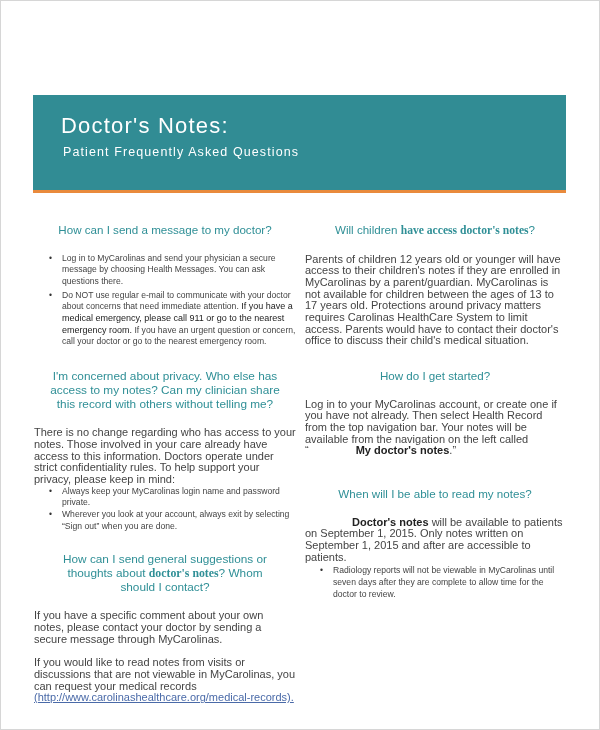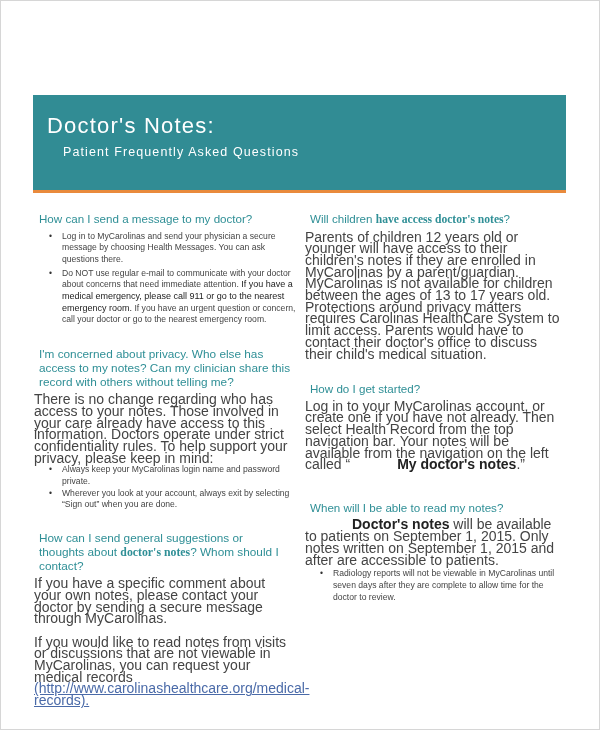--- a/index.html
+++ b/index.html
@@ -9,36 +9,36 @@
   }
   .page-frame {
     position:absolute; left:0; top:0; width:598px; height:728px;
     border:1px solid #d6d6d6; box-sizing:content-box;
   }
   .banner {
     position:absolute; left:33px; top:95px; width:533px; height:95px;
     background:#318c94; border-bottom:3px solid #e98a3c;
   }
   .banner-title {
-    position:absolute; left:14px; top:18px; color:#ffffff;
+    position:absolute; left:28px; top:18px; color:#ffffff;
     font-size:22px; letter-spacing:1.2px; font-weight:normal;
   }
   .banner-subtitle {
     position:absolute; left:30px; top:50px; color:#ffffff;
     font-size:12.5px; letter-spacing:1.1px;
   }
   .col { position:absolute; top:207px; }
   .col-left { left:34px; width:262px; }
   .col-right { left:305px; width:260px; }
   .q {
-    color:#2f8f96; font-size:11.6px; line-height:13.5px; margin:5px; font-weight:normal;
+    color:#2f8f96; font-size:11.6px; line-height:13.5px; margin:16px; font-weight:normal;text-align:center;
   }
   .q b { font-weight:bold;font-family:Liberation Serif, serif; }
   .p {
-    font-size:14px; line-height:11.7px; color:#444; margin:0;
+    font-size:11px; line-height:11.7px; color:#444; margin:0;
   }
   .p b { color:#222;padding-left:47px; }
   ul.b { margin:0; padding:0 0 0 28px; list-style:none; }
   ul.b li { position:relative; font-size:8.6px; line-height:11.7px; color:#444; }
   ul.b li::before {
     content:"\2022"; position:absolute; left:-13px; top:0; color:#333;
   }
   .em { color:#222; font-weight:normal; font-size:9px; }
   a.link { color:#4a6aa8; text-decoration:underline; }
 </style>

